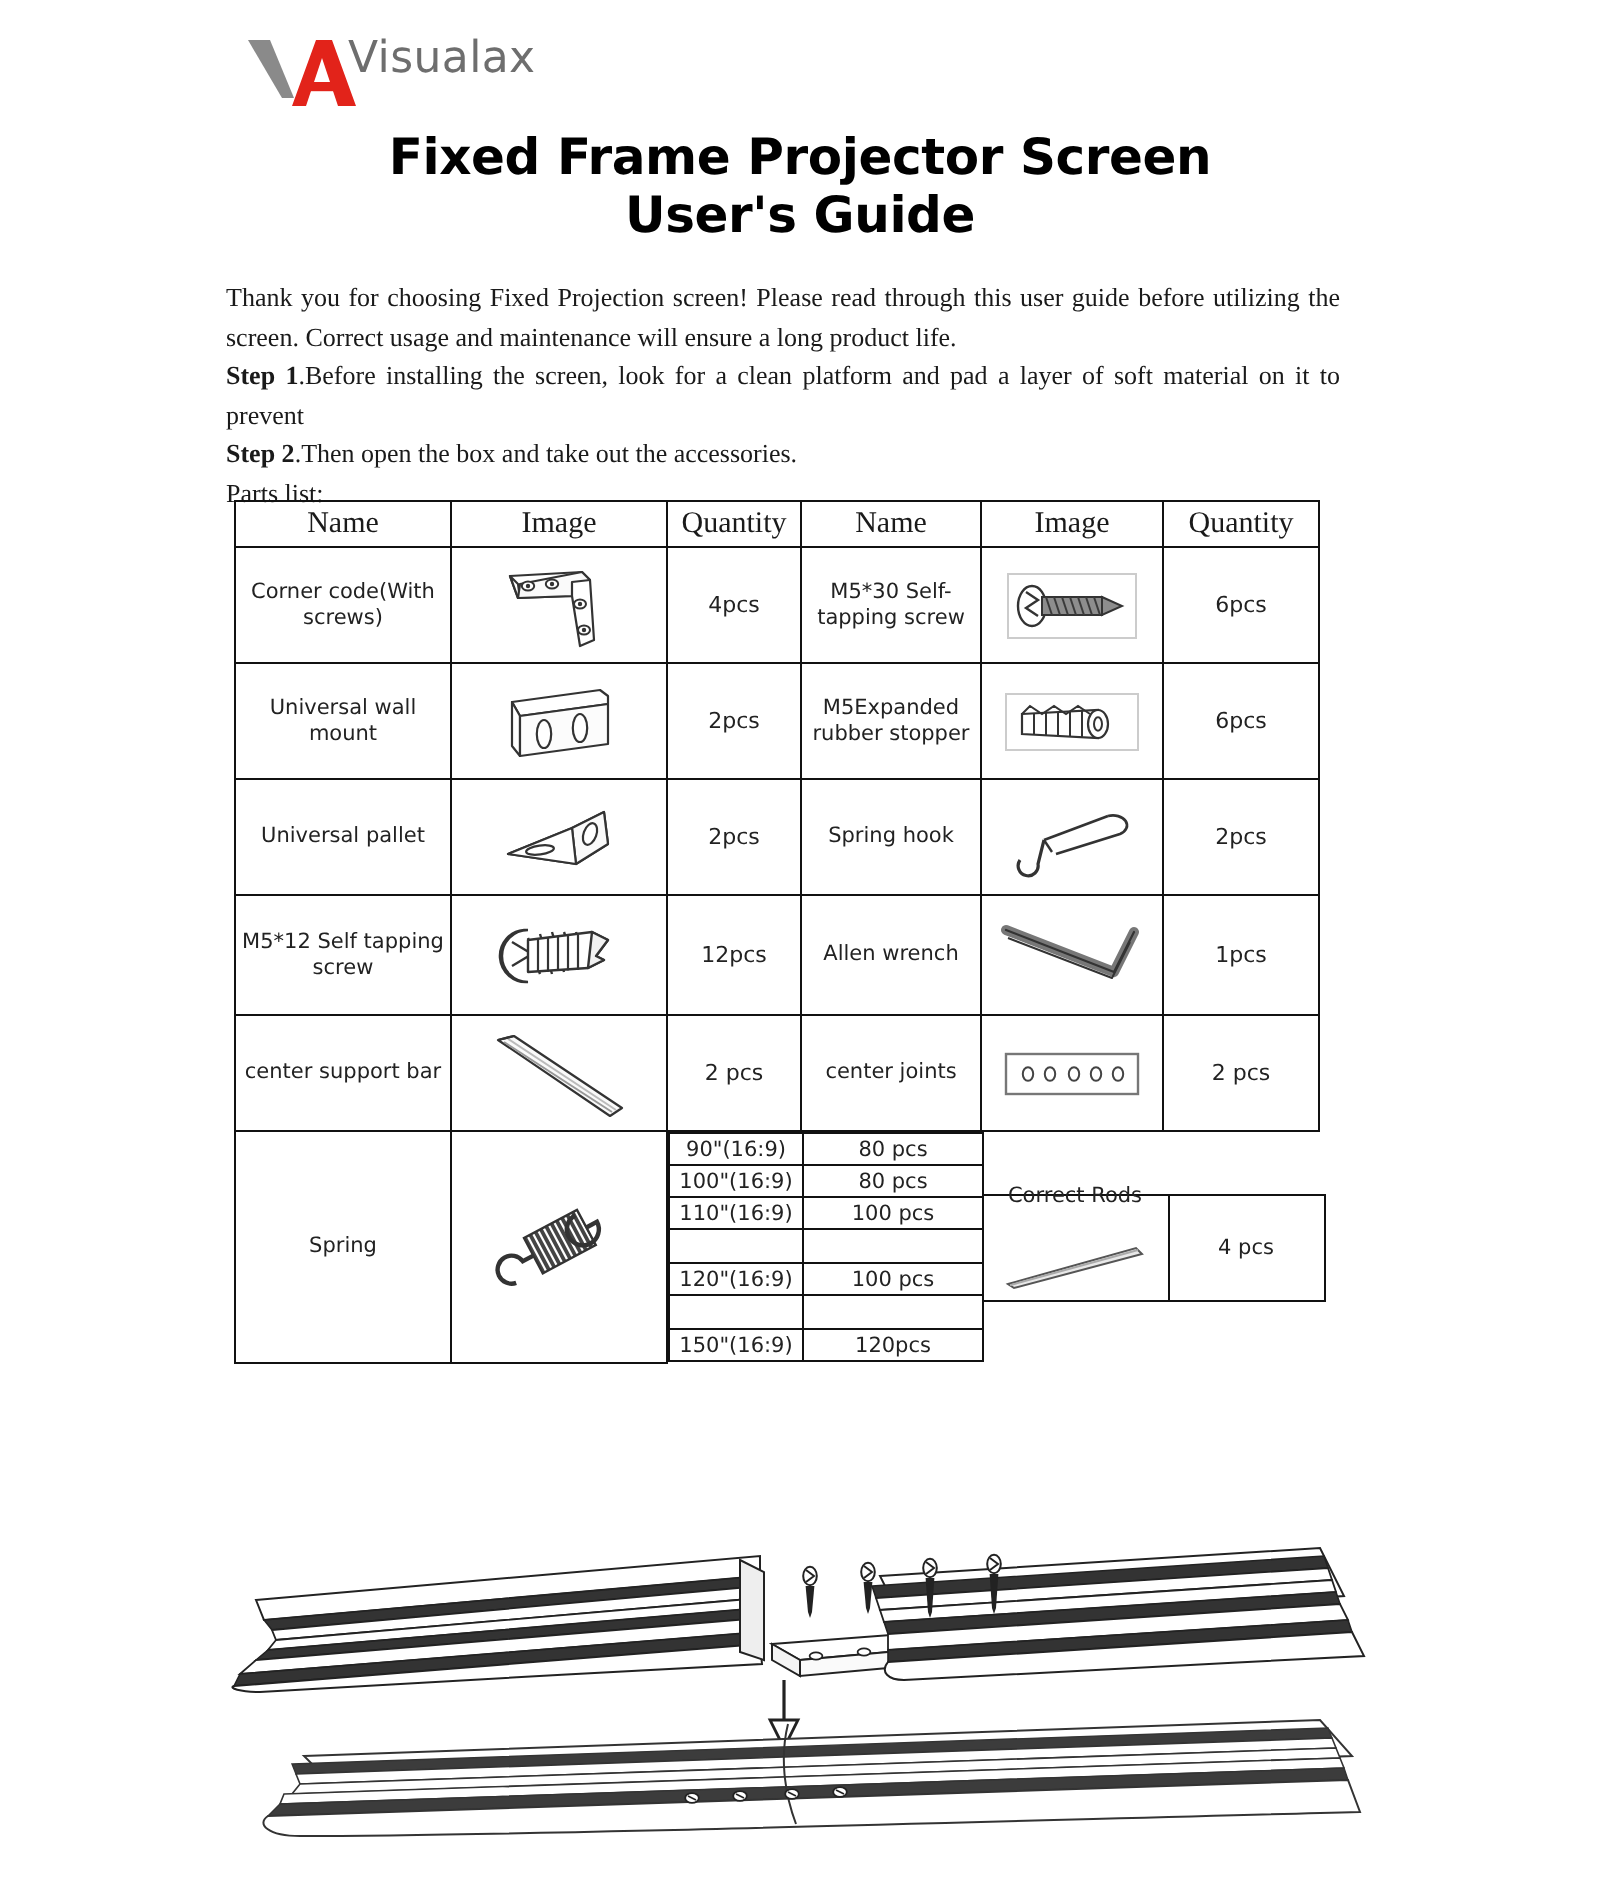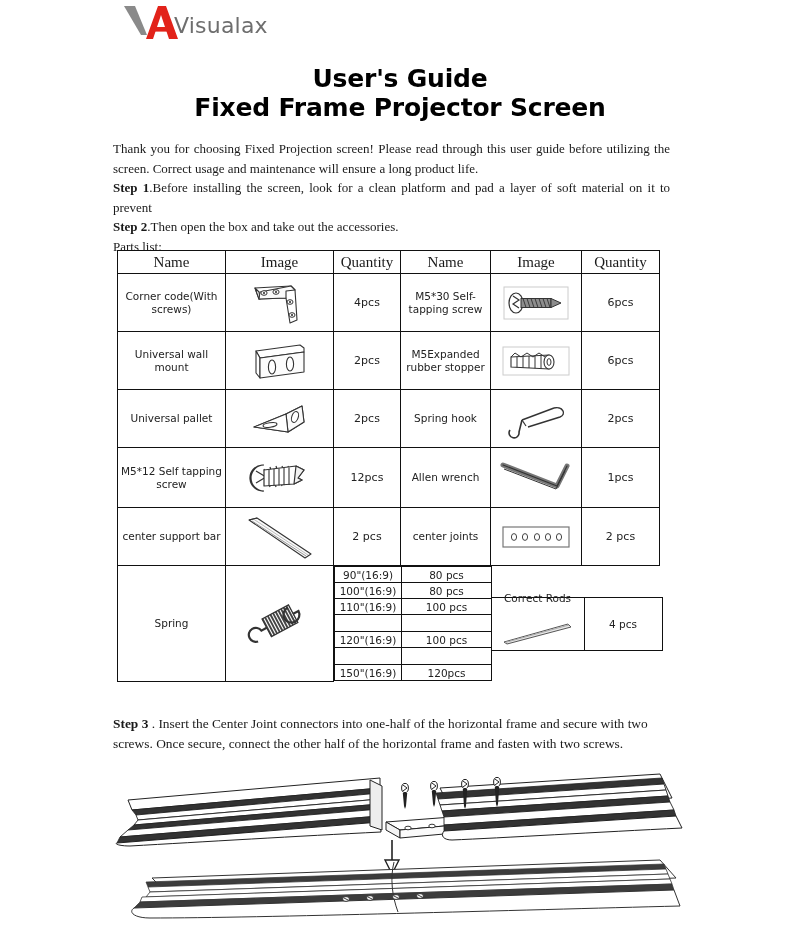--- a/index.html
+++ b/index.html
@@ -4,21 +4,21 @@
 <style>
   html,body{margin:0;padding:0;}
   body{
     width:800px;height:948px;background:#ffffff;
     font-family:"Liberation Serif", serif;
     color:#1a1a1a;position:relative;overflow:hidden;
   }
   .page{position:relative;width:800px;height:948px;}
 
   
-  .logo{position:absolute;left:122px;top:1px;height:42px;display:flex;align-items:flex-end;}
+  .logo{position:absolute;left:122px;top:17px;height:42px;display:flex;align-items:flex-start;}
   .logo-mark{position:relative;width:62px;height:40px;}
   .logo-mark svg{display:block;}
   .logo-word{
     font-family:"DejaVu Sans", sans-serif;
     font-size:22px;color:#6e6e6e;letter-spacing:.2px;
     margin-left:-10px;margin-bottom:5px;
   }
 
   
   .title{
@@ -90,22 +90,22 @@
         <path d="M2 3 L13 3 L25 32 L19 32 Z" fill="#8a8a8a"></path>
         <path d="M13 3 L25 3 L15 32 L7 32 Z" fill="#8a8a8a" opacity="0"></path>
         <path d="M24 36 L36 3 L44 3 L56 36 L47 36 L39 12 L31 36 Z" fill="#e2231a"></path>
         <rect x="32" y="24" width="15" height="4.6" fill="#e2231a"></rect>
       </svg>
     </div>
     <div class="logo-word">Visualax</div>
   </div>
 
   <div class="title">
+    <div>Fixed Frame Projector Screen</div>
     <div>User's Guide</div>
-    <div>Fixed Frame Projector Screen</div>
   </div>
 
   <div class="intro">
     <p class="just">Thank you for choosing Fixed Projection screen! Please read through this user guide before utilizing the</p>
     <p>screen. Correct usage and maintenance will ensure a long product life.</p>
     <p><b>Step 1</b><span>.Before installing the screen, look for a clean platform and pad a layer of soft material on it to prevent</span></p>
     <p><b>Step 2</b><span>.Then open the box and take out the accessories.</span></p>
     <p>Parts list:</p>
   </div>
 
@@ -386,23 +386,20 @@
             </td>
             <td class="cell-qty" style="width:77px">4 pcs</td>
           </tr>
         </tbody>
             </table>
       </td>
     </tr>
   </tbody>
     </table>
 
-  <div class="step3">
-    <b>Step 3</b><span> . Insert the Center Joint connectors into one-half of the horizontal frame and secure with two screws. Once secure, connect the other half of the horizontal frame and fasten with two screws.</span>
-  </div>
 
   <div class="figure">
     <svg width="800" height="160" viewBox="0 0 800 160">
 
       <g>
         <path d="M128 40 L380 18 L380 28 L132 50 Z" fill="#fff" stroke="#222" stroke-width="1"></path>
         <path d="M132 50 L380 28 L380 33 L136 55 Z" fill="#333" stroke="#222" stroke-width=".8"></path>
         <path d="M136 55 L380 33 L380 39 L138 60 Z" fill="#fff" stroke="#222" stroke-width=".9"></path>
         <path d="M138 60 L380 39 L380 44 L134 65 Z" fill="#fff" stroke="#222" stroke-width=".9"></path>
         <path d="M134 65 L380 44 L380 49 L128 70 Z" fill="#333" stroke="#222" stroke-width=".8"></path>

